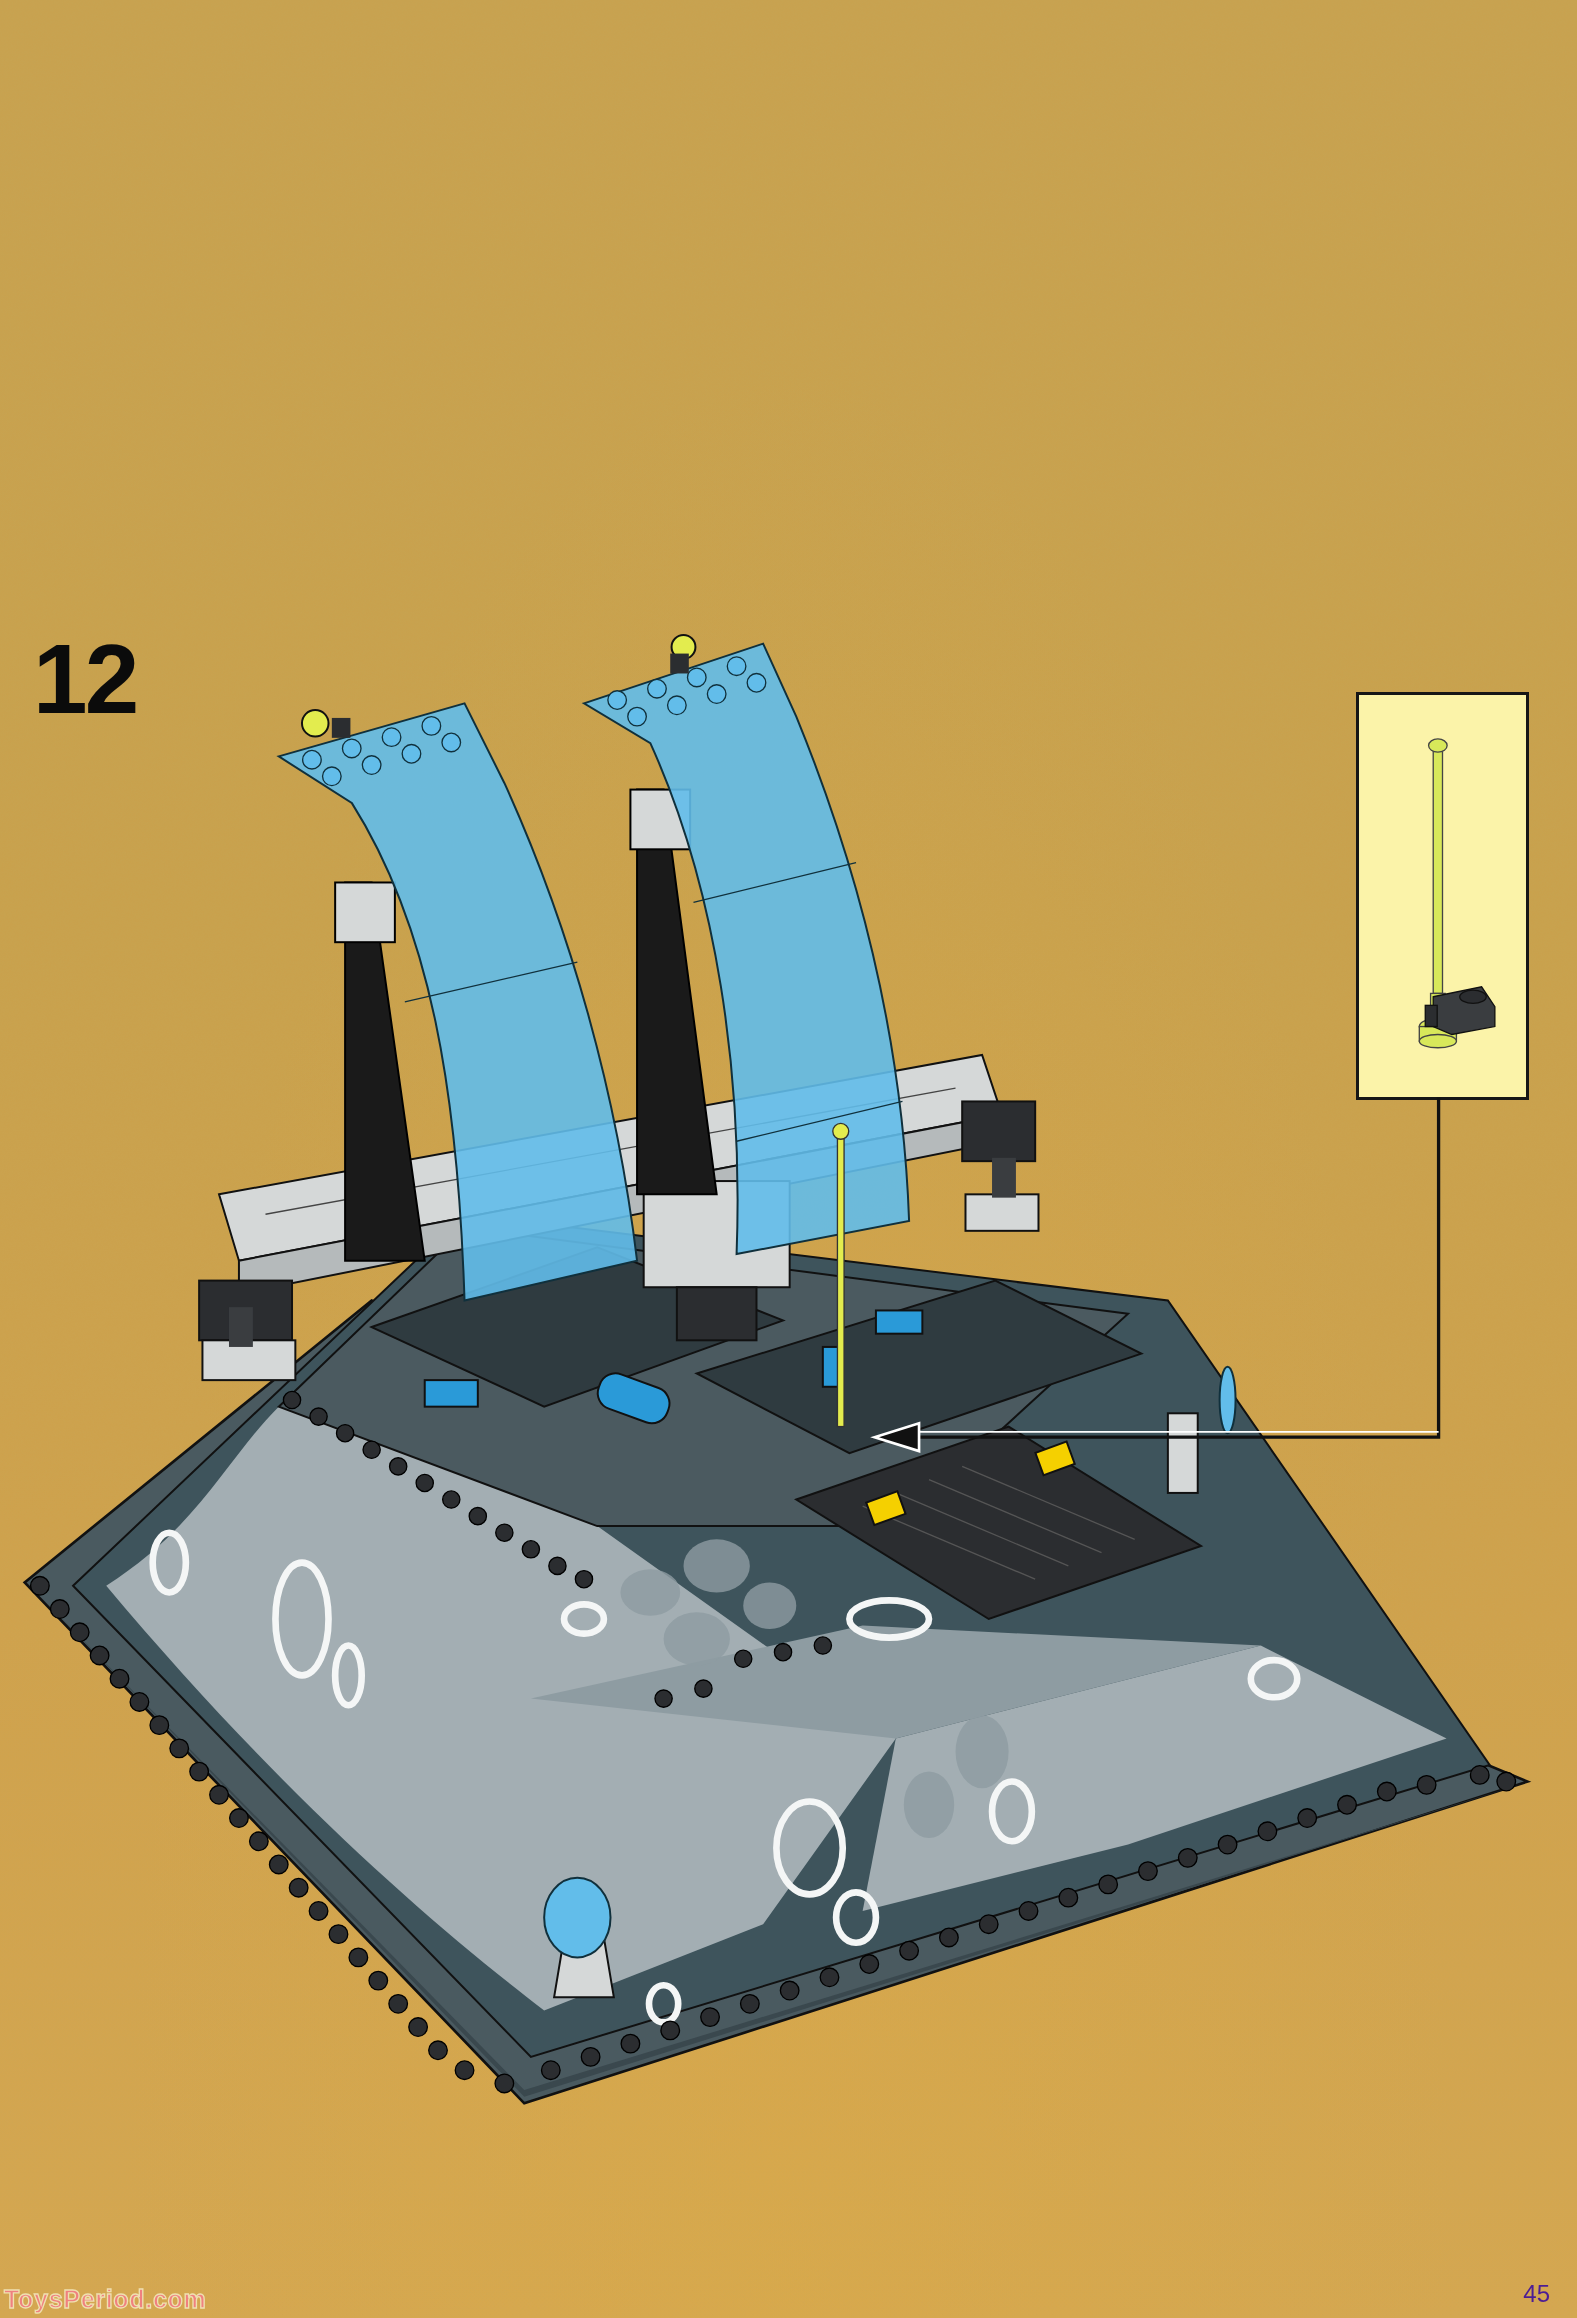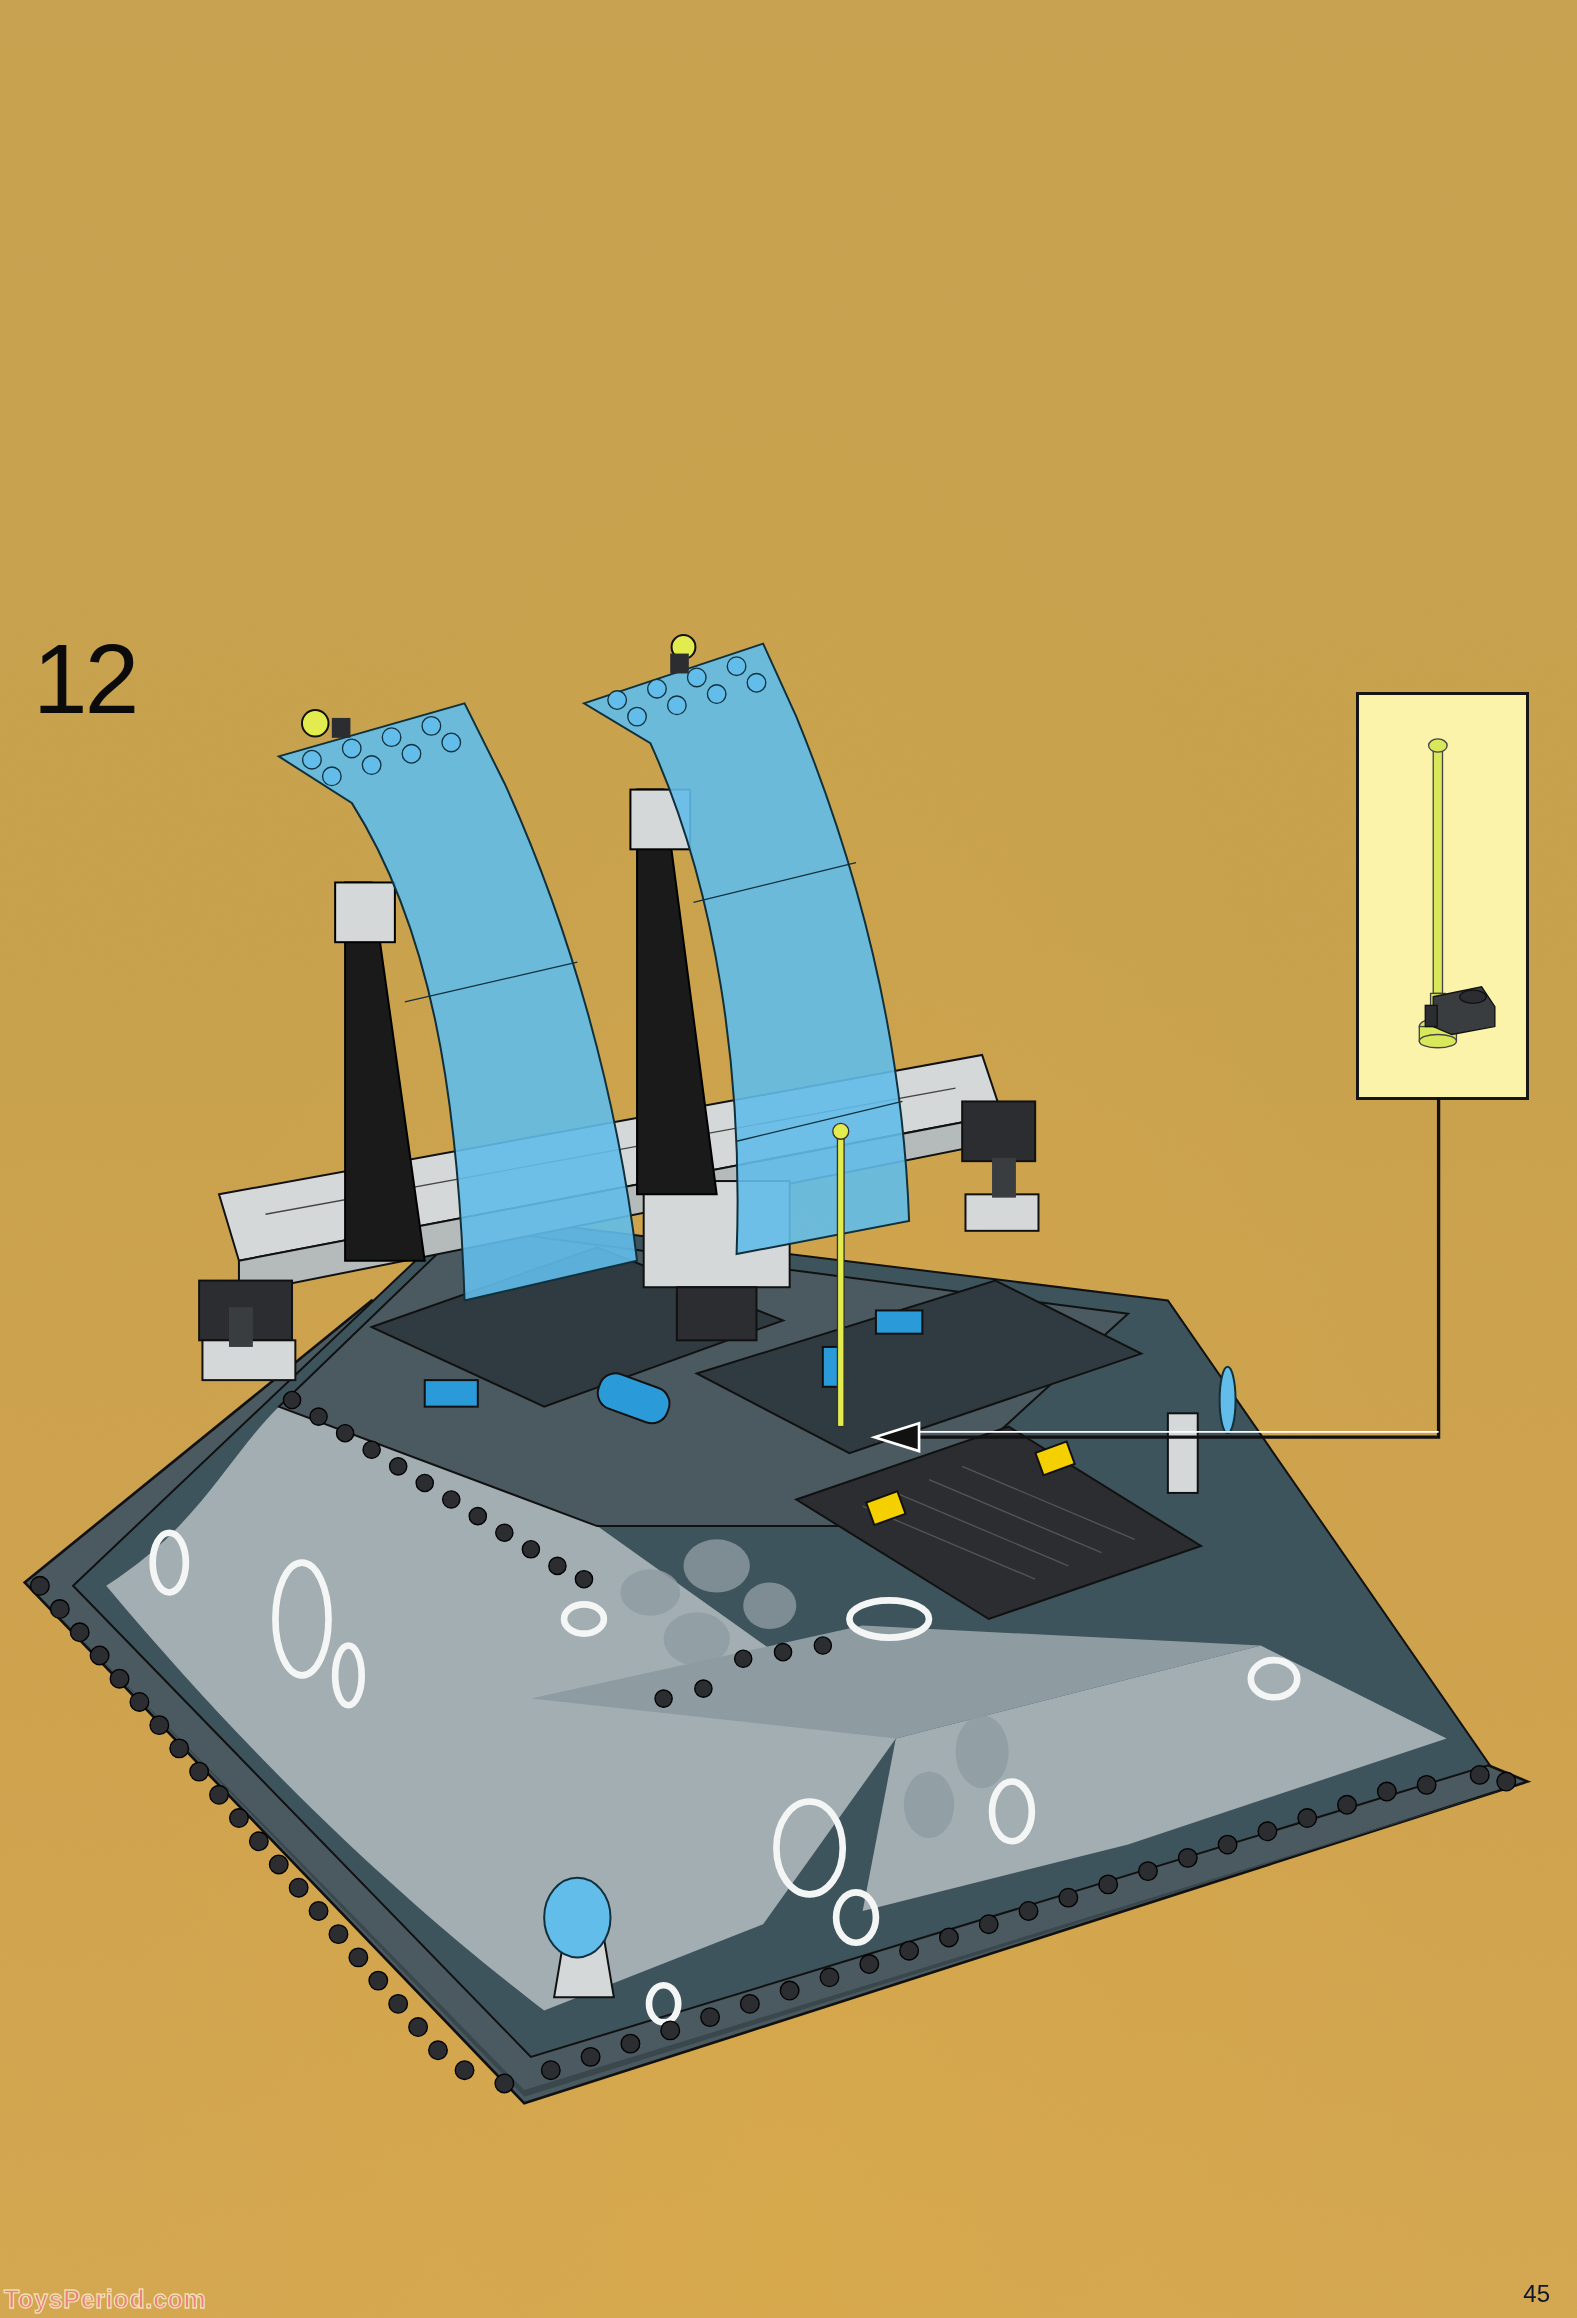--- a/index.html
+++ b/index.html
@@ -10,26 +10,26 @@
   }
   .page-bg {
     position: absolute; left: 0; top: 0; width: 1578px; height: 2319px;
     background:
       radial-gradient(ellipse at 50% 100%, rgba(220,170,70,0.55), rgba(0,0,0,0) 60%),
       linear-gradient(180deg, #C8A24E 0%, #C9A14B 40%, #D0A24B 70%, #D6A74F 100%);
   }
   .page-bg svg { position: absolute; left: 0; top: 0; }
   .step-number {
     position: absolute; left: 33px; top: 630px;
-    font-size: 98px; font-weight: normal; color: #0b0b0b; letter-spacing: -2.7px;
+    font-size: 98px; font-weight: bold; color: #0b0b0b; letter-spacing: -2.7px;
     line-height: 1;
   }
   .page-number {
     position: absolute; right: 28px; top: 2282px;
-    font-size: 24px; color: #0f172a; line-height: 1; margin-left: 39px;
+    font-size: 24px; color: #4c1d95; line-height: 1; margin-left: 39px;
   }
   .watermark {
     position: absolute; left: 4px; top: 2287px;
     font-size: 25px; font-weight: bold; color: #F08080;
     -webkit-text-stroke: 1.3px #EFE0B0;
     letter-spacing: 0.7px; line-height: 1;
   }
   .callout-box {
     position: absolute; left: 1356px; top: 692px; width: 167px; height: 402px;
     background: #FBF3A9; border: 3.3px solid #161616;

